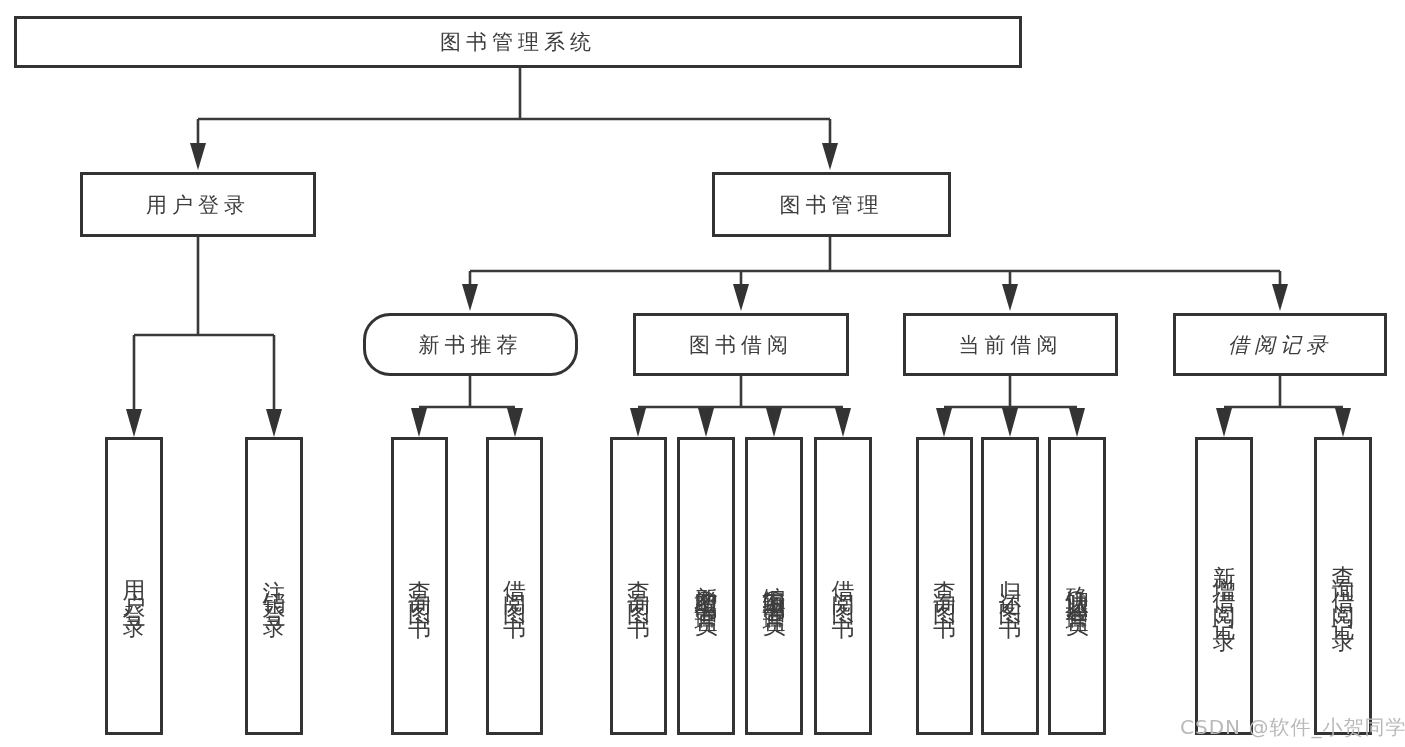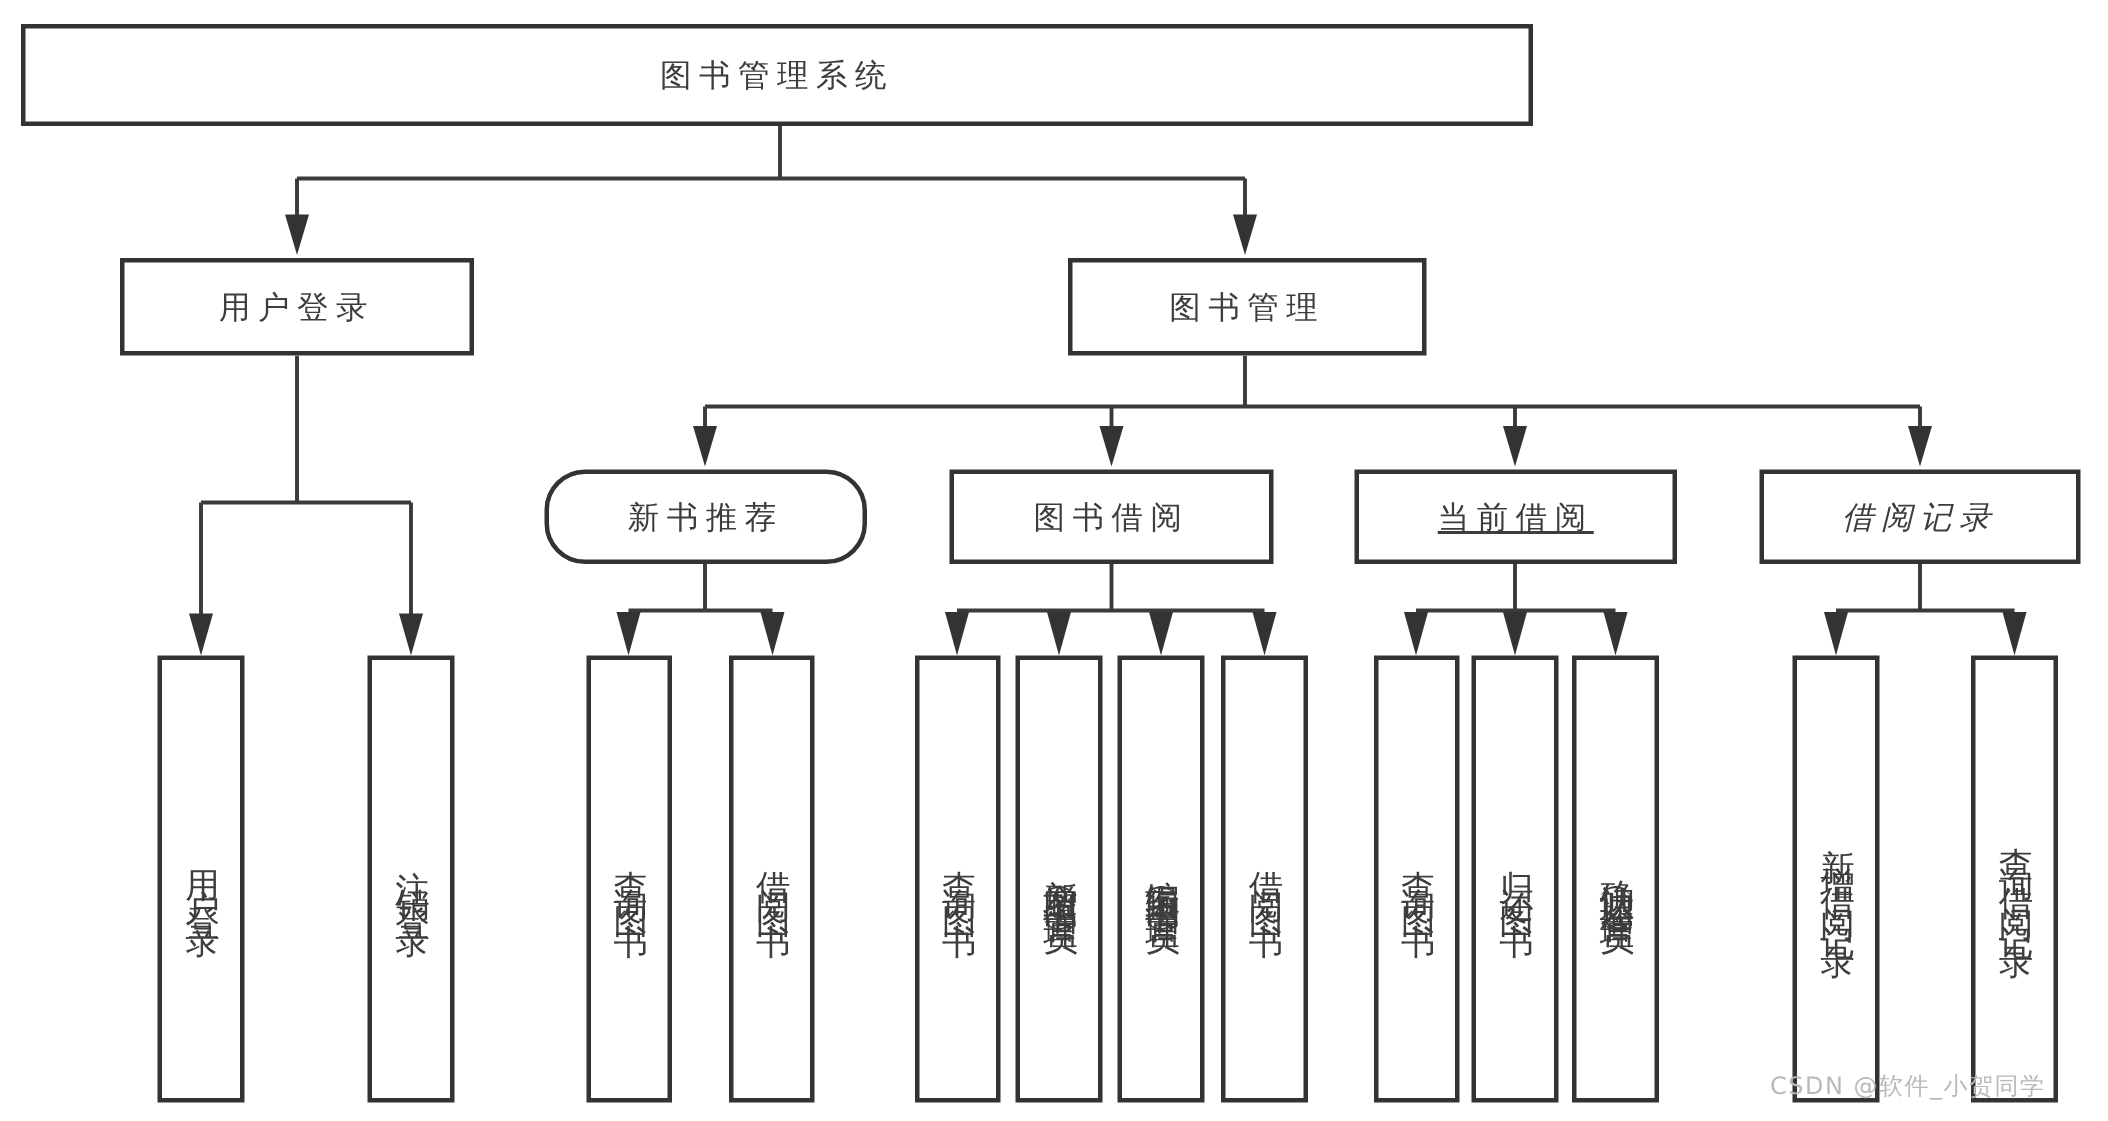--- a/index.html
+++ b/index.html
@@ -33,21 +33,21 @@
     line-height: 1;
     padding: 6px 0;
   }
   .ls-short { letter-spacing: 12px; }
   .ls-mid   { letter-spacing: 13px; }
   .ls-long  { letter-spacing: 4px; }
   .watermark {
     position: absolute;
     left: 1180px;
     top: 714px;
-    font-size: 16px;
+    font-size: 20px;
     color: #b9b9b9;
     letter-spacing: 1px;
     white-space: nowrap;
     z-index: 5;
   }
 </style>
 </head>
 <body>
 
 <div class="stage">
@@ -95,28 +95,28 @@
       <polygon points="1069,408 1085,408 1077,437"></polygon>
     </g>
 
     <g>
       <path d="M1280 376 V407 M1224 407 H1343"></path>
       <polygon points="1216,408 1232,408 1224,437"></polygon>
       <polygon points="1335,408 1351,408 1343,437"></polygon>
     </g>
   </svg>
 
-  <div class="box hbox" style="left:14px; top:16px; width:1008px; height:68px;">图书管理系统</div>
+  <div class="box hbox" style="left:14px; top:16px; width:1008px; height:52px;">图书管理系统</div>
 
   <div class="box hbox" style="left:80px; top:172px; width:236px; height:65px;">用户登录</div>
   <div class="box hbox" style="left:712px; top:172px; width:239px; height:65px;">图书管理</div>
 
   <div class="box hbox" style="left:363px; top:313px; width:215px; height:63px;border-radius:27px;">新书推荐</div>
   <div class="box hbox" style="left:633px; top:313px; width:216px; height:63px;">图书借阅</div>
-  <div class="box hbox" style="left:903px; top:313px; width:215px; height:63px;text-decoration:underline;">当前借阅</div>
+  <div class="box hbox" style="left:903px; top:313px; width:215px; height:63px;">当前借阅</div>
   <div class="box hbox" style="left:1173px; top:313px; width:214px; height:63px;font-style:italic;">借阅记录</div>
 
   <div class="box vbox ls-short" style="left:105px; top:437px; width:58px; height:298px;">用户登录</div>
   <div class="box vbox ls-short" style="left:245px; top:437px; width:58px; height:298px;">注销登录</div>
 
   <div class="box vbox ls-short" style="left:391px; top:437px; width:57px; height:298px;">查询图书</div>
   <div class="box vbox ls-short" style="left:486px; top:437px; width:57px; height:298px;">借阅图书</div>
 
   <div class="box vbox ls-short" style="left:610px; top:437px; width:57px; height:298px;">查询图书</div>
   <div class="box vbox ls-long" style="left:677px; top:437px; width:58px; height:298px;">新增图书（管理员）</div>

